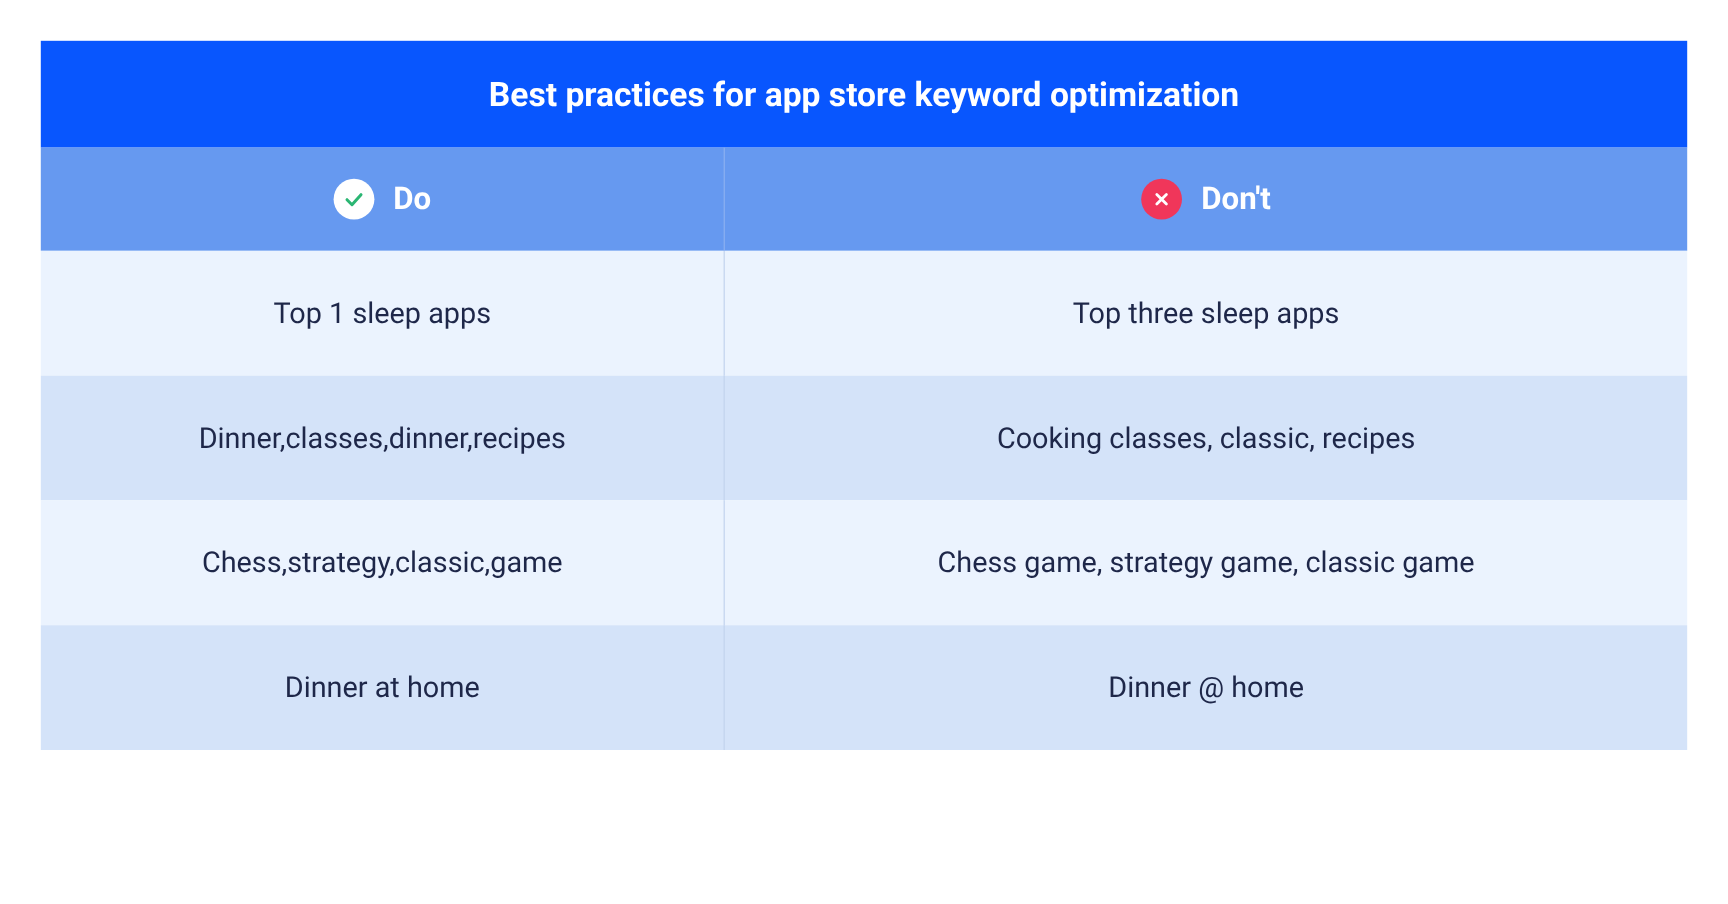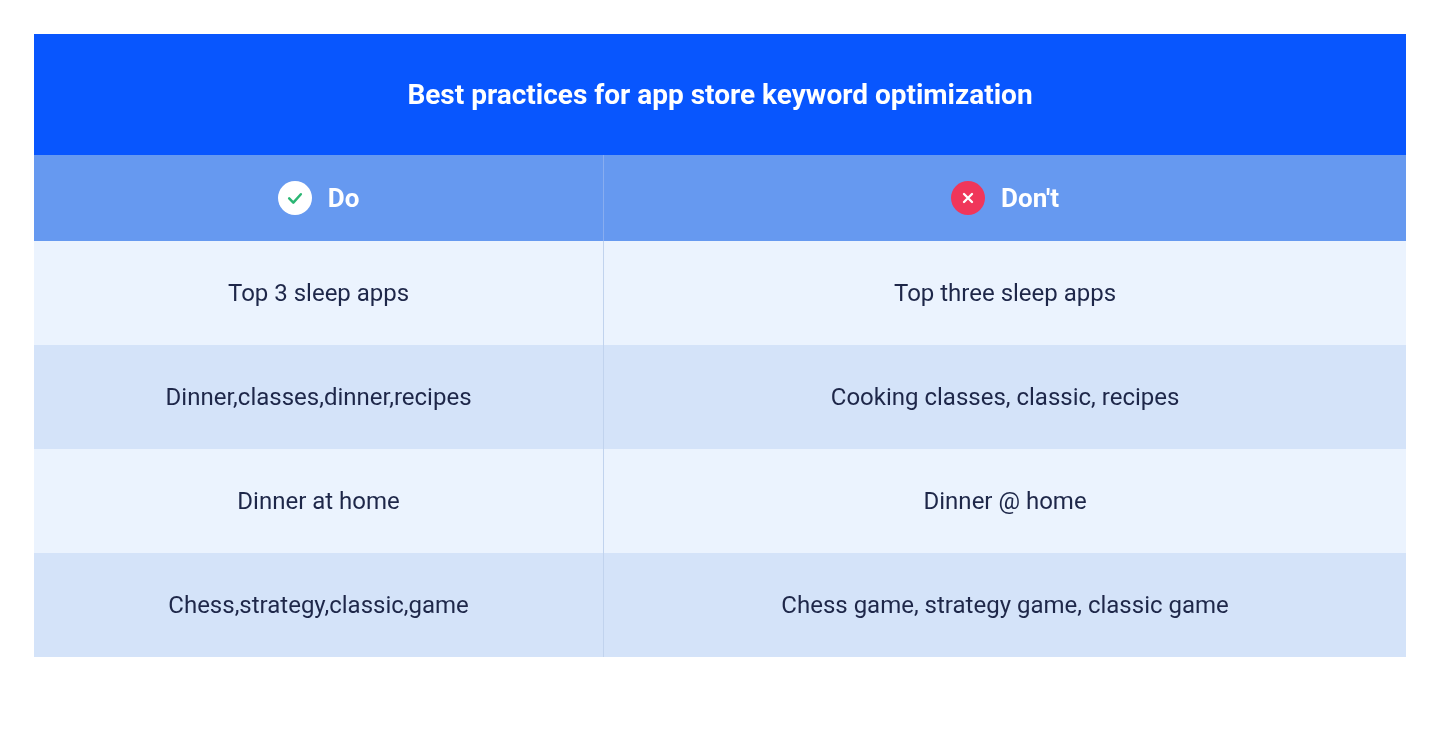--- a/index.html
+++ b/index.html
@@ -15,21 +15,21 @@
   .table {
     width: 100%;
     border-collapse: collapse;
   }
   .title-row {
     background: #0856FE;
     color: #ffffff;
     text-align: center;
     font-weight: 700;
     font-size: 28px;
-    padding: 44px 20px;
+    padding: 28px 20px;
   }
   .header-row td {
     background: #6699F0;
     color: #ffffff;
     font-weight: 700;
     font-size: 26px;
     text-align: center;
     padding: 26px 20px;
     vertical-align: middle;
   }
@@ -98,29 +98,29 @@
         <span class="icon-circle icon-cross">
           <svg width="16" height="16" viewBox="0 0 24 24" fill="none">
             <path d="M6 6L18 18M18 6L6 18" stroke="#ffffff" stroke-width="3.5" stroke-linecap="round"></path>
           </svg>
         </span>
         <span>Don't</span>
       </span>
     </td>
   </tr>
   <tr class="body-row">
-    <td class="col-divider">Top 3 sleep apps</td>
+    <td class="col-divider">Top 1 sleep apps</td>
     <td>Top three sleep apps</td>
   </tr>
   <tr class="body-row">
     <td class="col-divider">Dinner,classes,dinner,recipes</td>
     <td>Cooking classes, classic, recipes</td>
   </tr>
   <tr class="body-row">
+    <td class="col-divider">Chess,strategy,classic,game</td>
+    <td>Chess game, strategy game, classic game</td>
+  </tr>
+  <tr class="body-row">
     <td class="col-divider">Dinner at home</td>
     <td>Dinner @ home</td>
-  </tr>
-  <tr class="body-row">
-    <td class="col-divider">Chess,strategy,classic,game</td>
-    <td>Chess game, strategy game, classic game</td>
   </tr>
 </tbody>
   </table>
 
 </body></html>

